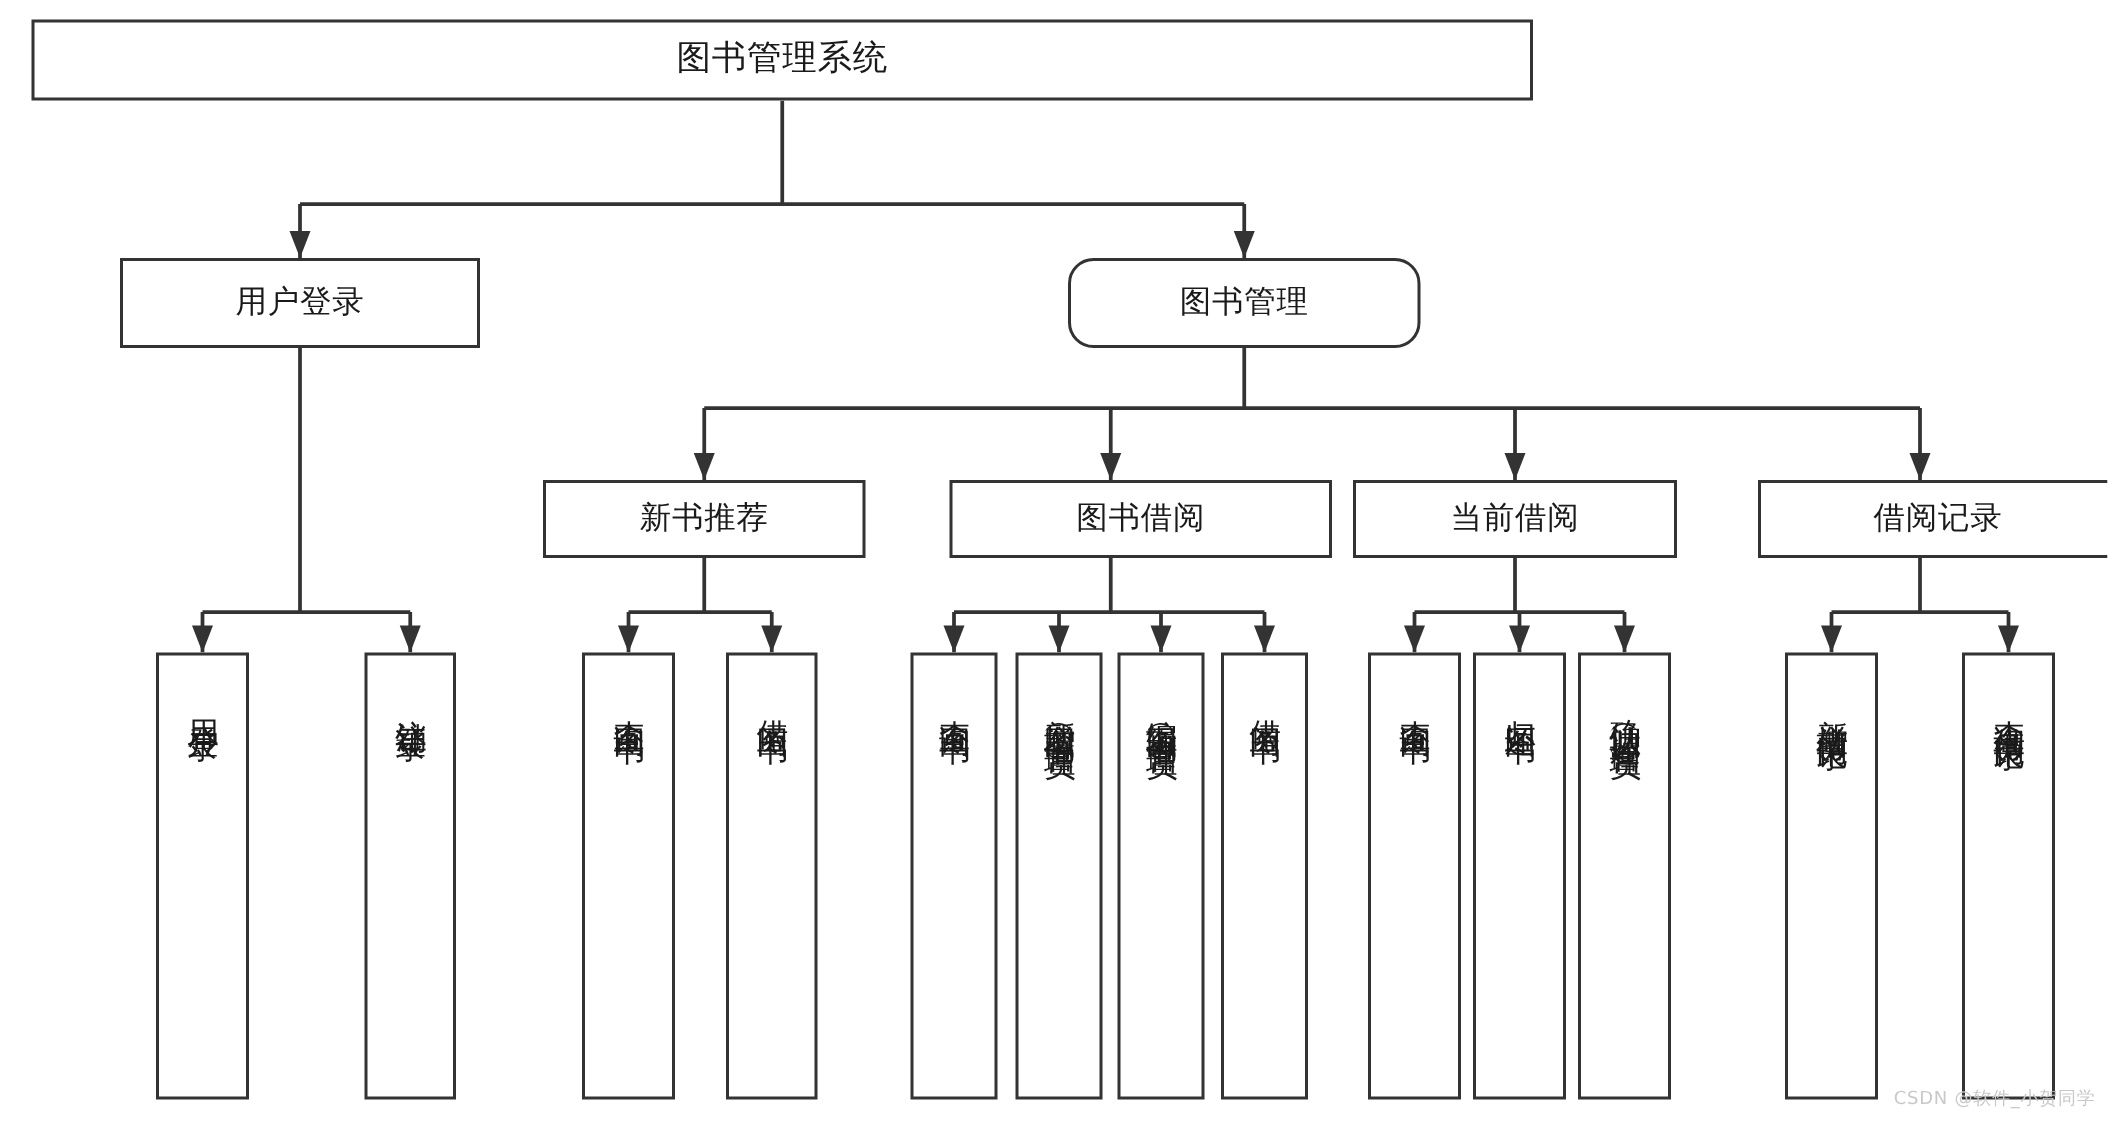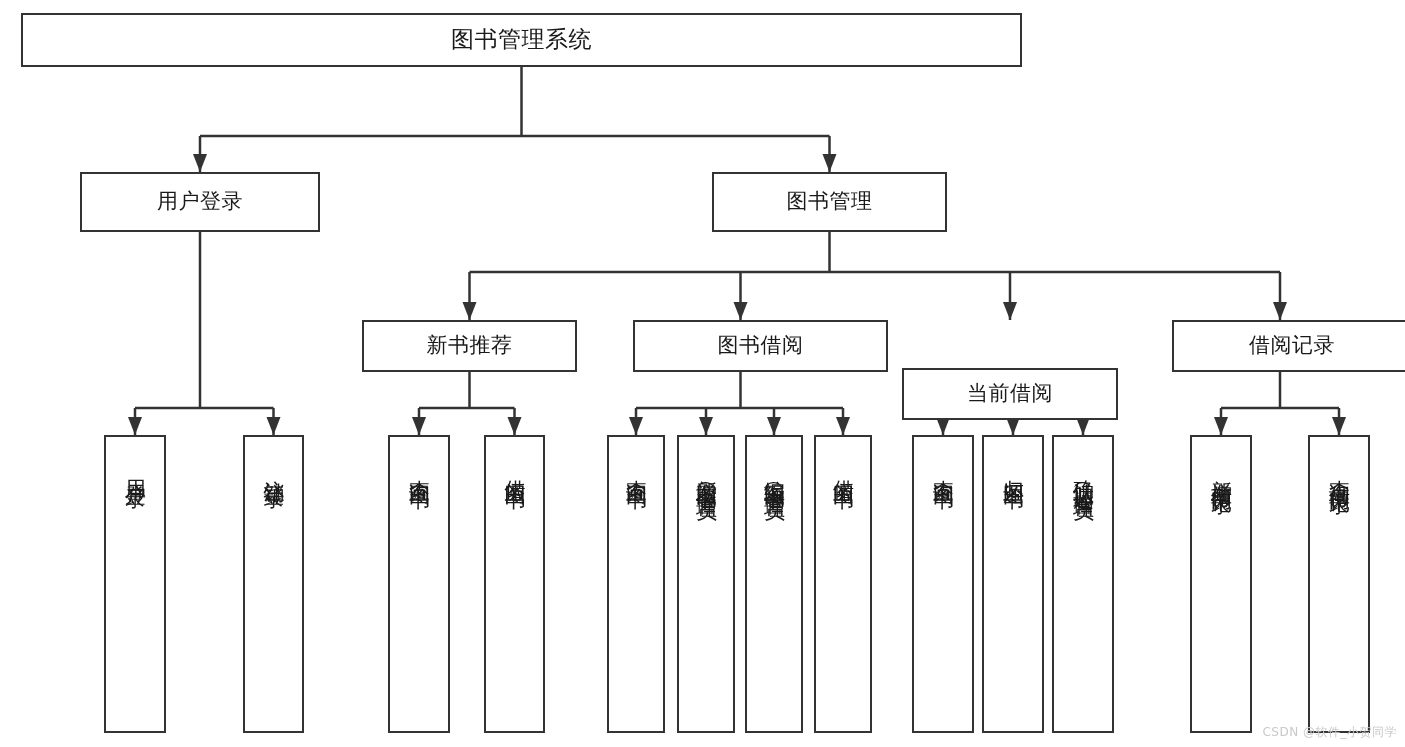--- a/index.html
+++ b/index.html
@@ -131,31 +131,31 @@
       <polygon points="1332,417 1346,417 1339,435" fill="#333333"></polygon>
     </svg>
 
   <div class="node root horizontal" style="left: 21px; top: 13px; width: 1001px; height: 54px; justify-content: center;">
     <span class="node-label">图书管理系统</span>
   </div>
 
   <div class="node horizontal" style="left: 80px; top: 172px; width: 240px; height: 60px;">
     <span class="node-label">用户登录</span>
   </div>
-  <div class="node horizontal" style="left: 712px; top: 172px; width: 235px; height: 60px;">
+  <div class="node horizontal" style="left: 712px; top: 172px; width: 235px; height: 60px; border-radius: 17px;">
     <span class="node-label">图书管理</span>
   </div>
 
   <div class="node horizontal" style="left: 362px; top: 320px; width: 215px; height: 52px;">
     <span class="node-label">新书推荐</span>
   </div>
   <div class="node horizontal" style="left: 633px; top: 320px; width: 255px; height: 52px;">
     <span class="node-label">图书借阅</span>
   </div>
-  <div class="node horizontal" style="left: 902px; top: 320px; width: 216px; height: 52px; margin-top: 48px;">
+  <div class="node horizontal" style="left: 902px; top: 320px; width: 216px; height: 52px;">
     <span class="node-label">当前借阅</span>
   </div>
   <div class="node horizontal" style="left: 1172px; top: 320px; width: 240px; height: 52px;">
     <span class="node-label">借阅记录</span>
   </div>
 
   <div class="node vertical" style="left: 104px; top: 435px; width: 62px; height: 298px;">
     <span class="node-label">用户登录</span>
   </div>
   <div class="node vertical" style="left: 243px; top: 435px; width: 61px; height: 298px;">

